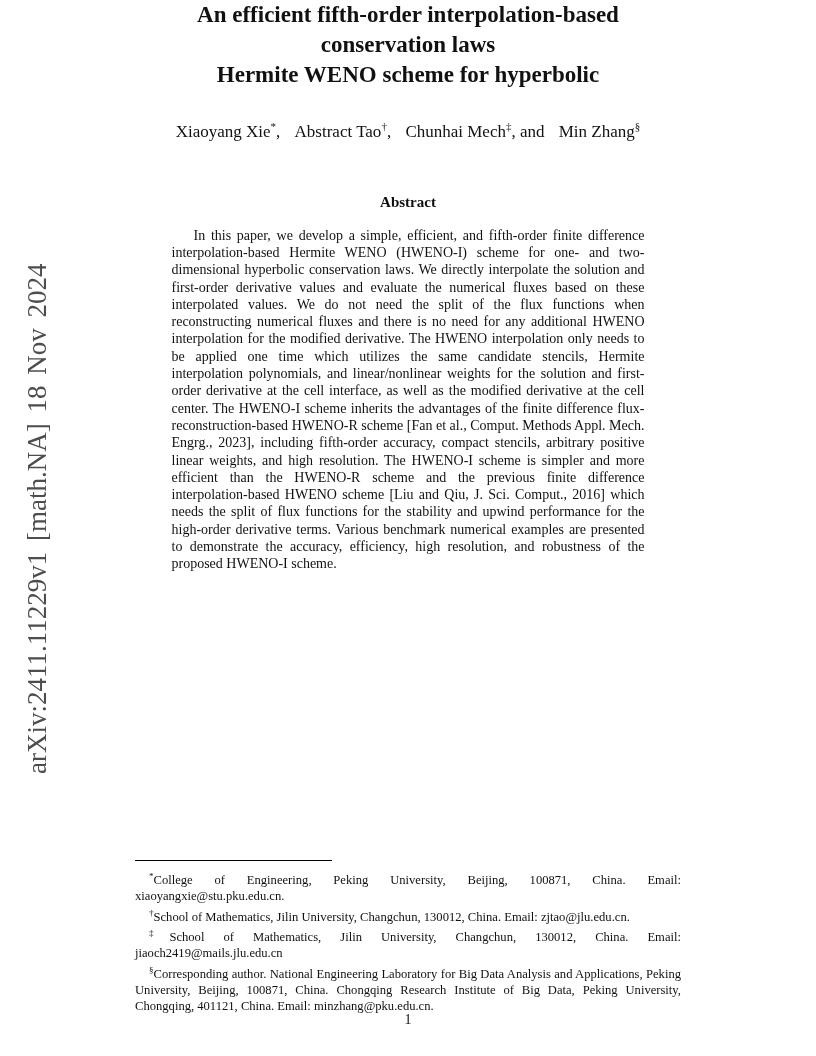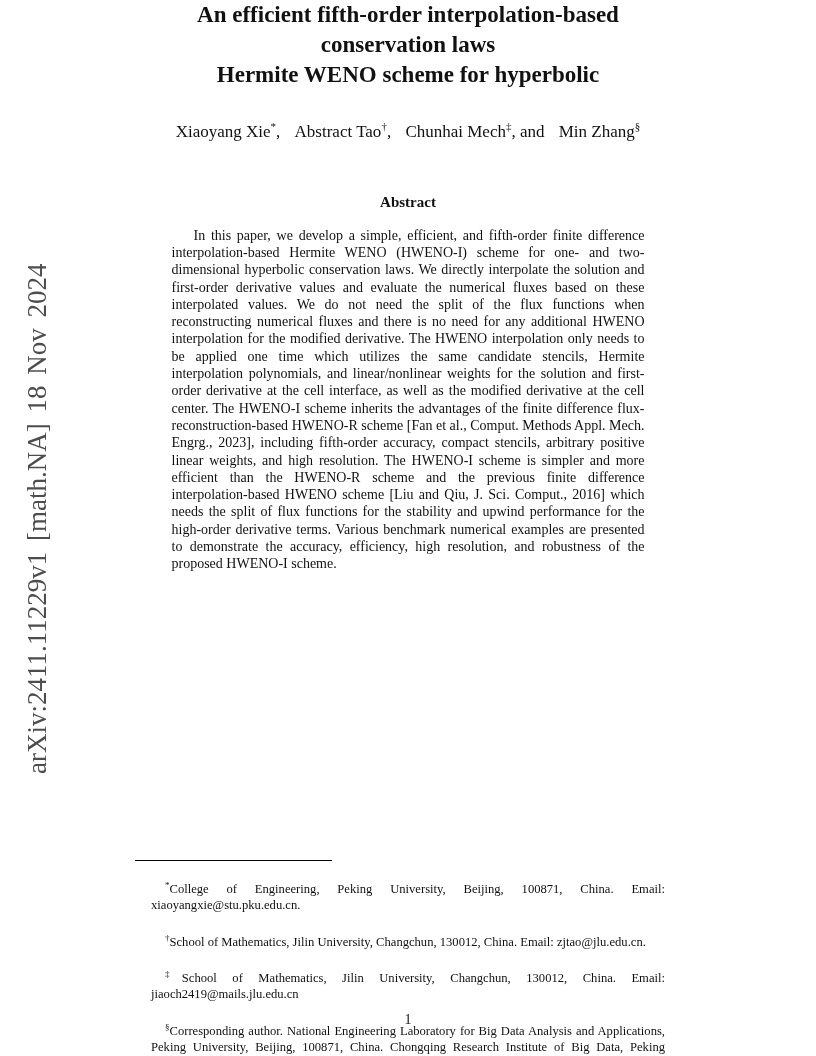--- a/index.html
+++ b/index.html
@@ -68,21 +68,21 @@
     width: 546px;
     top: 860px;
   }
   .footnote-rule {
     width: 197px;
     border: 0;
     border-top: 1px solid #000;
     margin: 0 0 7px 0;
   }
   .footnote {
-    margin: 16px;
+    margin: 0;
     font-size: 12.6px;
     line-height: 16.2px;
     text-align: justify;
     text-indent: 14px;
   }
   .footnote sup { font-size: 9px; }
   .page-number {
     position: absolute;
     bottom: 28px;
     left: 0;

